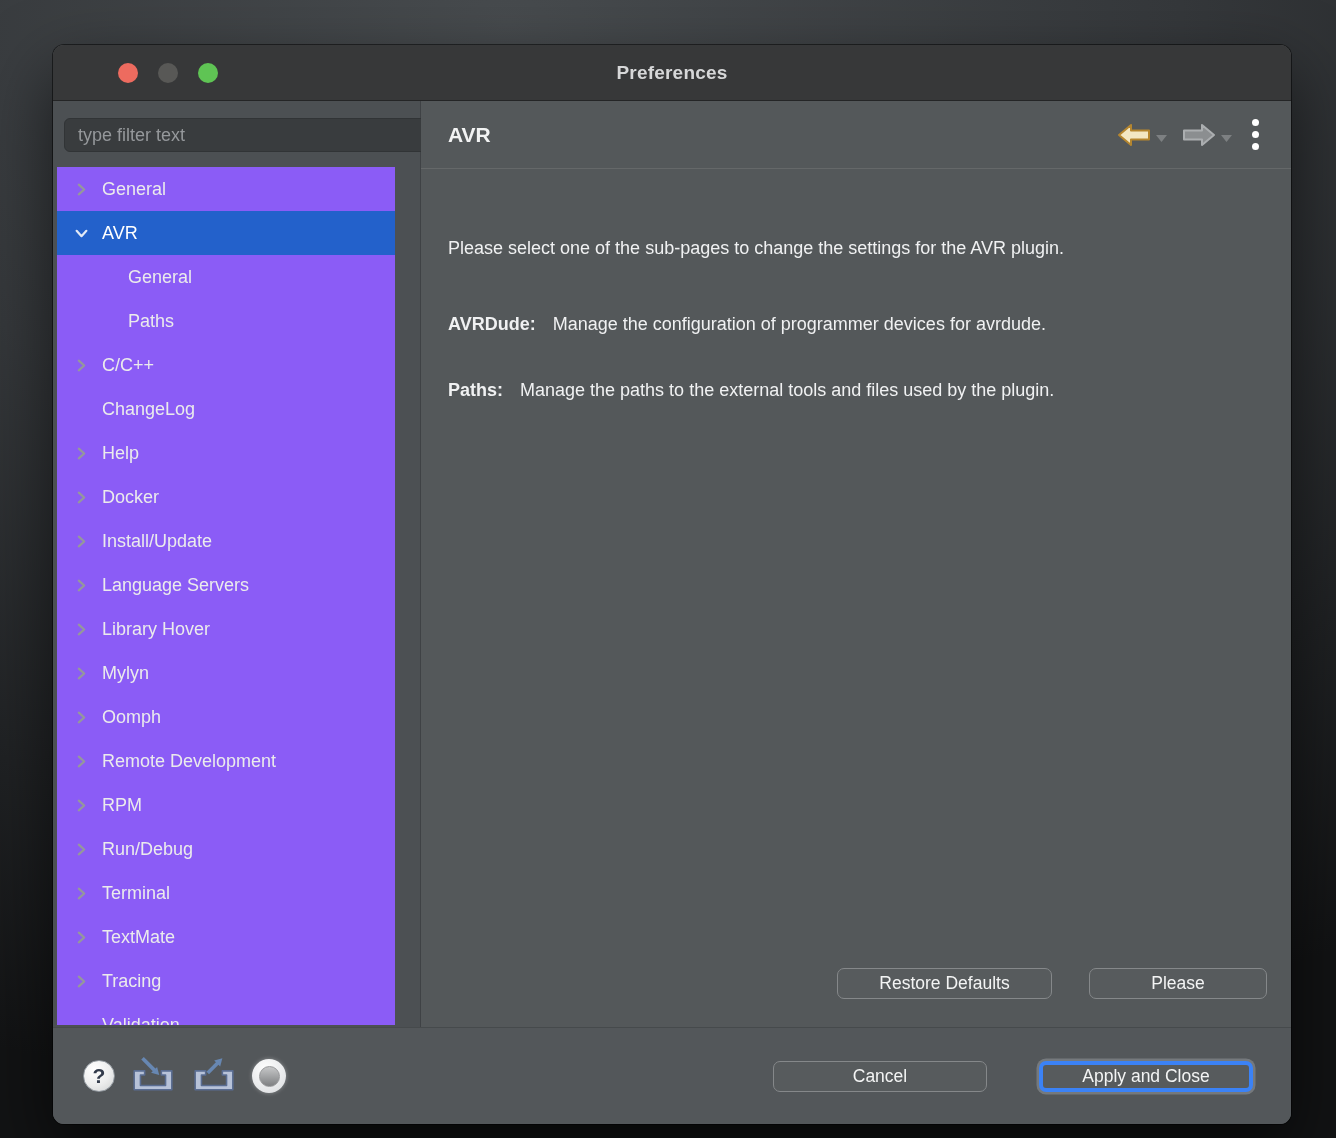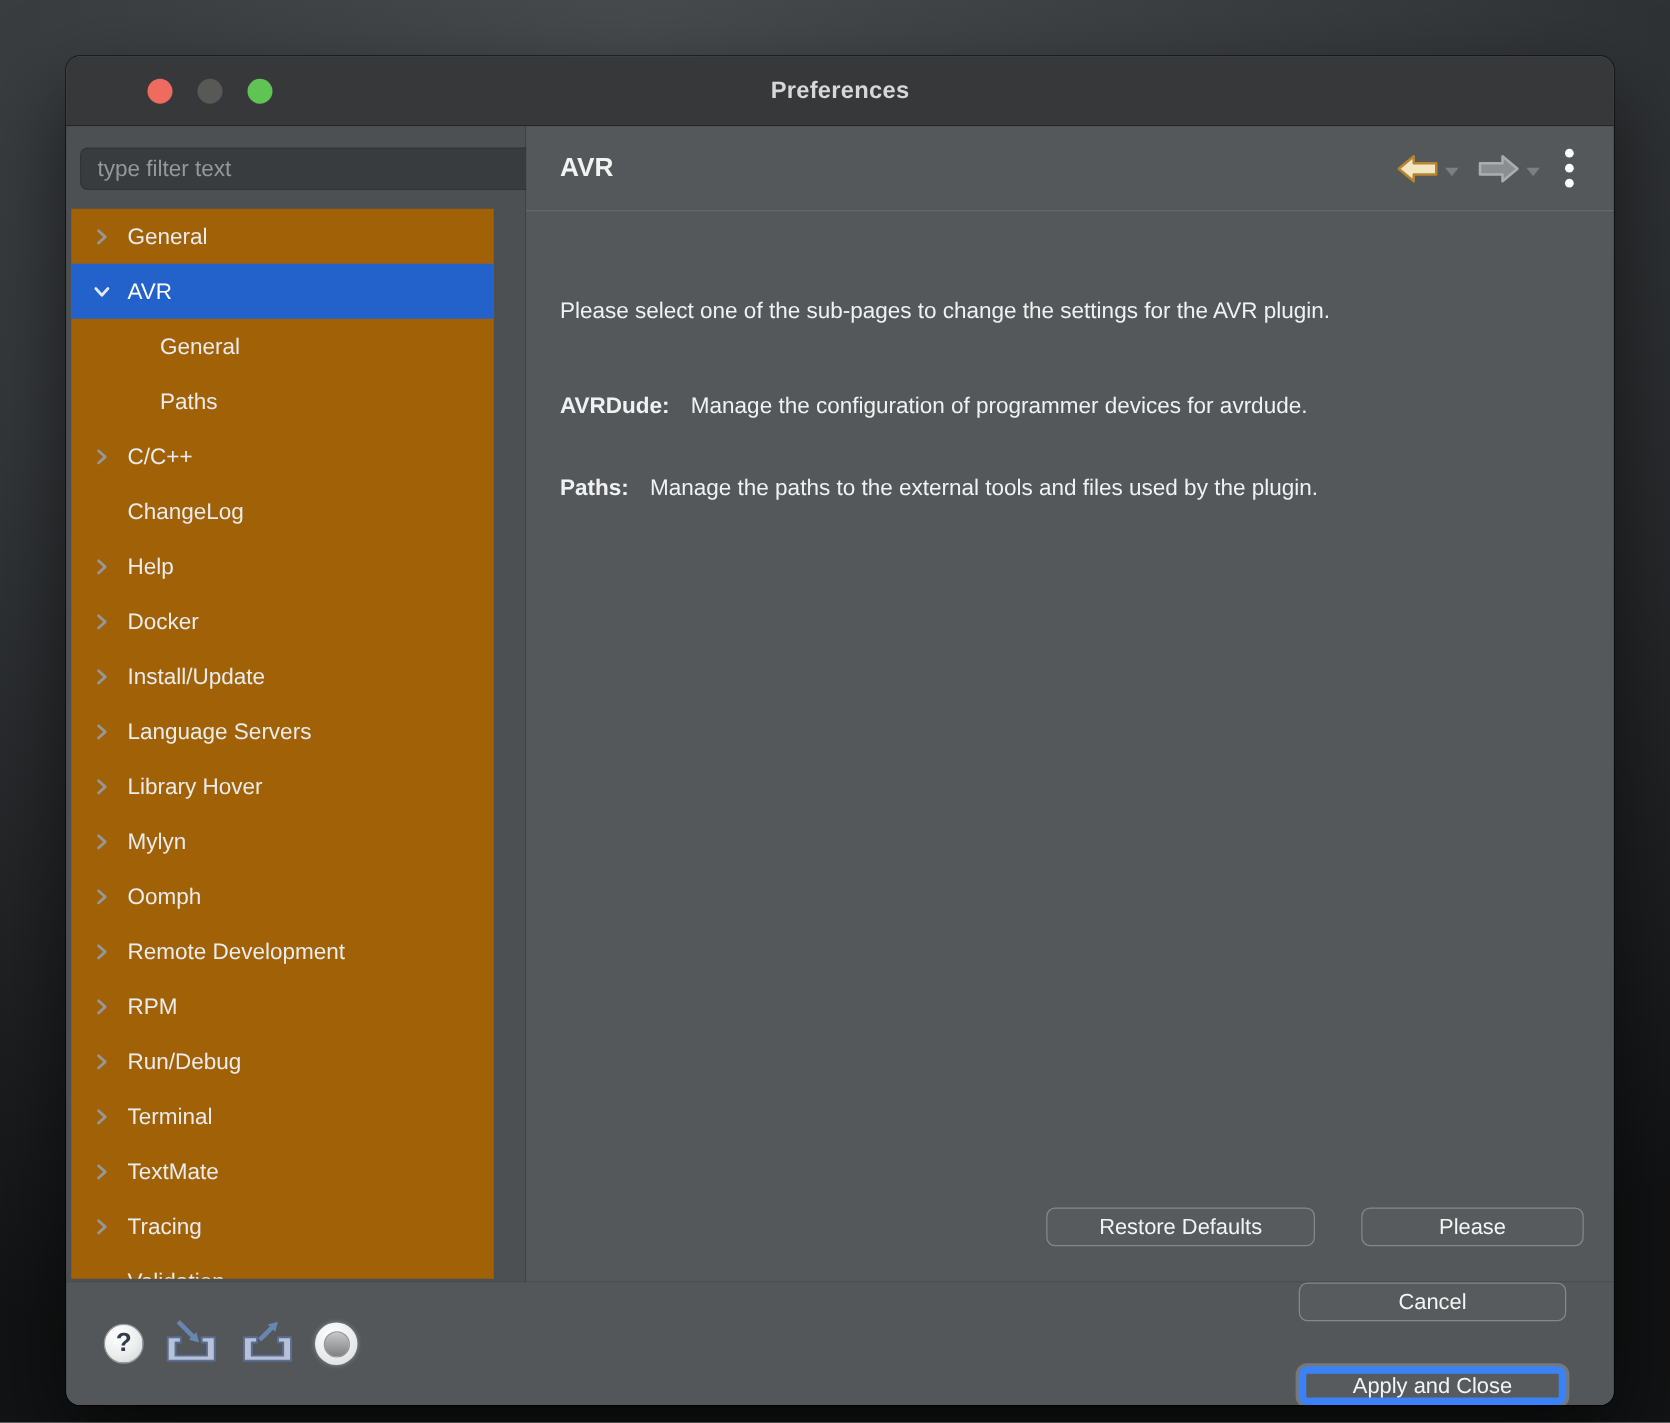--- a/index.html
+++ b/index.html
@@ -34,21 +34,21 @@
   .sidebar { flex: 0 0 368px; background: #4c5053; border-right: 1px solid #3f4245; position: relative; }
   .filter-input {
     position: absolute; left: 11px; top: 17px; width: 370px; height: 34px;
     background: #393c3e; border: 1px solid #313436; border-radius: 6px;
     color: #dcdddd; font-size: 18px; padding: 0 13px; outline: none;
     font-family: "Liberation Sans", sans-serif;
   }
   .filter-input::placeholder { color: #95989b; }
   .tree {
     position: absolute; left: 4px; top: 66px; width: 338px; bottom: 2px;
-    background: #a16207; overflow: hidden;
+    background: #8b5cf6; overflow: hidden;
   }
   .row { height: 44px; display: flex; align-items: center; padding-left: 18px; color: #ebebec; font-size: 18px; cursor: default; }
   .row.selected { background: #2361cb; color: #ffffff; }
   .row.child { padding-left: 44px; }
   .chevron { width: 27px; flex: 0 0 27px; display: flex; align-items: center; }
   .chevron svg { stroke: #95989b; }
   .row.selected .chevron svg { stroke: #e2e9f6; }
   .chevron.expanded svg { transform: rotate(90deg); }
   .chevron.hidden svg { visibility: hidden; }
   .row-label { white-space: nowrap; }
@@ -89,23 +89,23 @@
     border: 1px solid #8f969d; display: flex; align-items: center; justify-content: center;
     color: #333c4c; font-weight: bold; font-size: 21px;
   }
   .record-icon {
     width: 34px; height: 34px; border-radius: 50%;
     background: radial-gradient(circle at 40% 30%, #ffffff, #e2e4e6 75%, #cfd1d3);
     display: flex; align-items: center; justify-content: center;
     box-shadow: 0 0 4px rgba(255,255,255,.35);
   }
   .record-icon i { width: 21px; height: 21px; border-radius: 50%; background: linear-gradient(#c6c7c8, #7e8082); border: 1px solid #97989a; display:block; }
-  .footer-buttons { margin-left: auto; display: flex; gap: 36px; flex-direction: column; }
+  .footer-buttons { margin-left: auto; display: flex; gap: 52px; }
   .btn-cancel { min-width: 214px; }
-  .btn-apply-close { min-width: 214px; border: 6px solid #3b82f6; box-shadow: 0 0 0 2.5px rgba(160,164,168,.45); }
+  .btn-apply-close { min-width: 214px; border: 4px solid #3b82f6; box-shadow: 0 0 0 2.5px rgba(160,164,168,.45); }
 </style>
 </head>
 <body>
 
 <div class="window">
 
   <div class="titlebar">
     <div class="traffic">
       <span class="light red"></span>
       <span class="light gray"></span>

